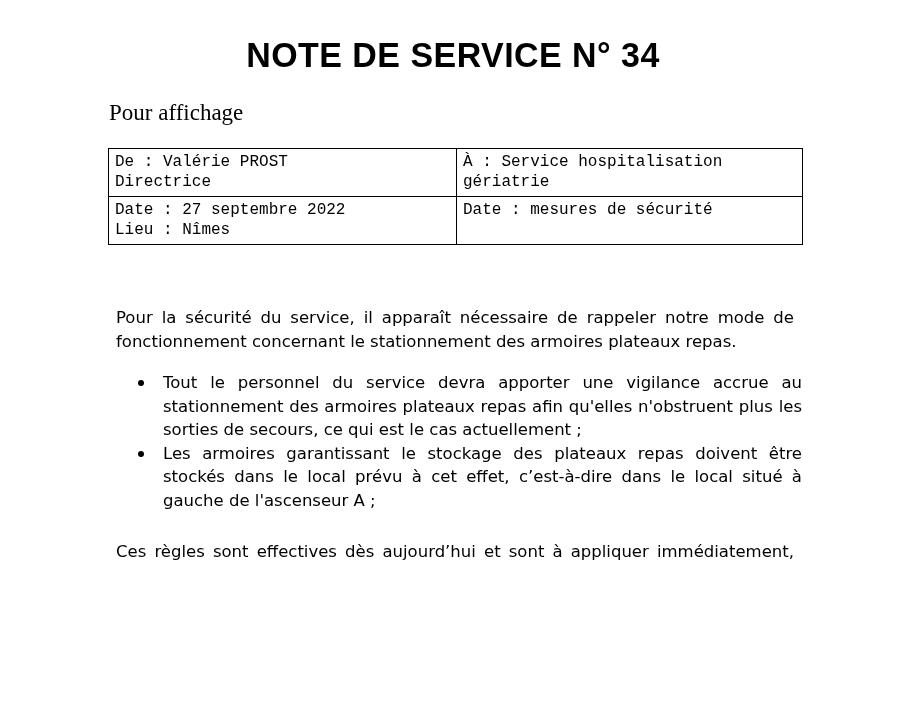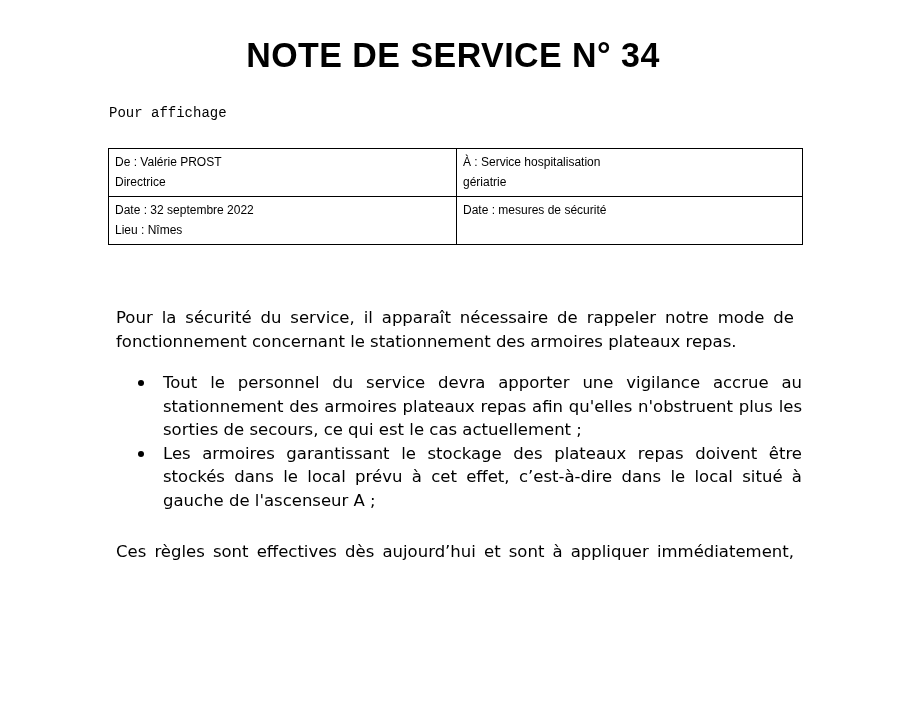--- a/index.html
+++ b/index.html
@@ -34,36 +34,36 @@
     white-space: nowrap;
     transform: scaleX(0.97);
     transform-origin: center top;
   }
 
   
   .notice-line {
     position: absolute;
     left: 109px;
     top: 102px;
-    font-family: Liberation Mono, monospace;
-    font-size: 14px;
+    font-family: Liberation Serif, serif;
+    font-size: 23px;
     line-height: 22px;
     white-space: nowrap;
   }
 
   
   .info-table {
     position: absolute;
     left: 108px;
     top: 148px;
     width: 694px;
     border-collapse: collapse;
     table-layout: fixed;
-    font-family: Liberation Sans, sans-serif;
-    font-size: 12px;
+    font-family: Liberation Mono, monospace;
+    font-size: 16px;
     line-height: 20px;
   }
   .info-table td {
     border: 1.3px solid #000000;
     vertical-align: top;
     padding: 3px 0 4px 6px;
     height: 36px;
     box-sizing: border-box;
   }
   .info-table td.col-left  { width: 348px; }
@@ -153,21 +153,21 @@
           <span class="cell-line">De : Valérie PROST</span>
           <span class="cell-line">Directrice</span>
         </td>
         <td class="col-right">
           <span class="cell-line">À : Service hospitalisation</span>
           <span class="cell-line">gériatrie</span>
         </td>
       </tr>
       <tr>
         <td class="col-left">
-          <span class="cell-line">Date : 32 septembre 2022</span>
+          <span class="cell-line">Date : 27 septembre 2022</span>
           <span class="cell-line">Lieu : Nîmes</span>
         </td>
         <td class="col-right">
           <span class="cell-line">Date : mesures de sécurité</span>
           <span class="cell-line empty"></span>
         </td>
       </tr>
     </tbody>
   </table>
 

